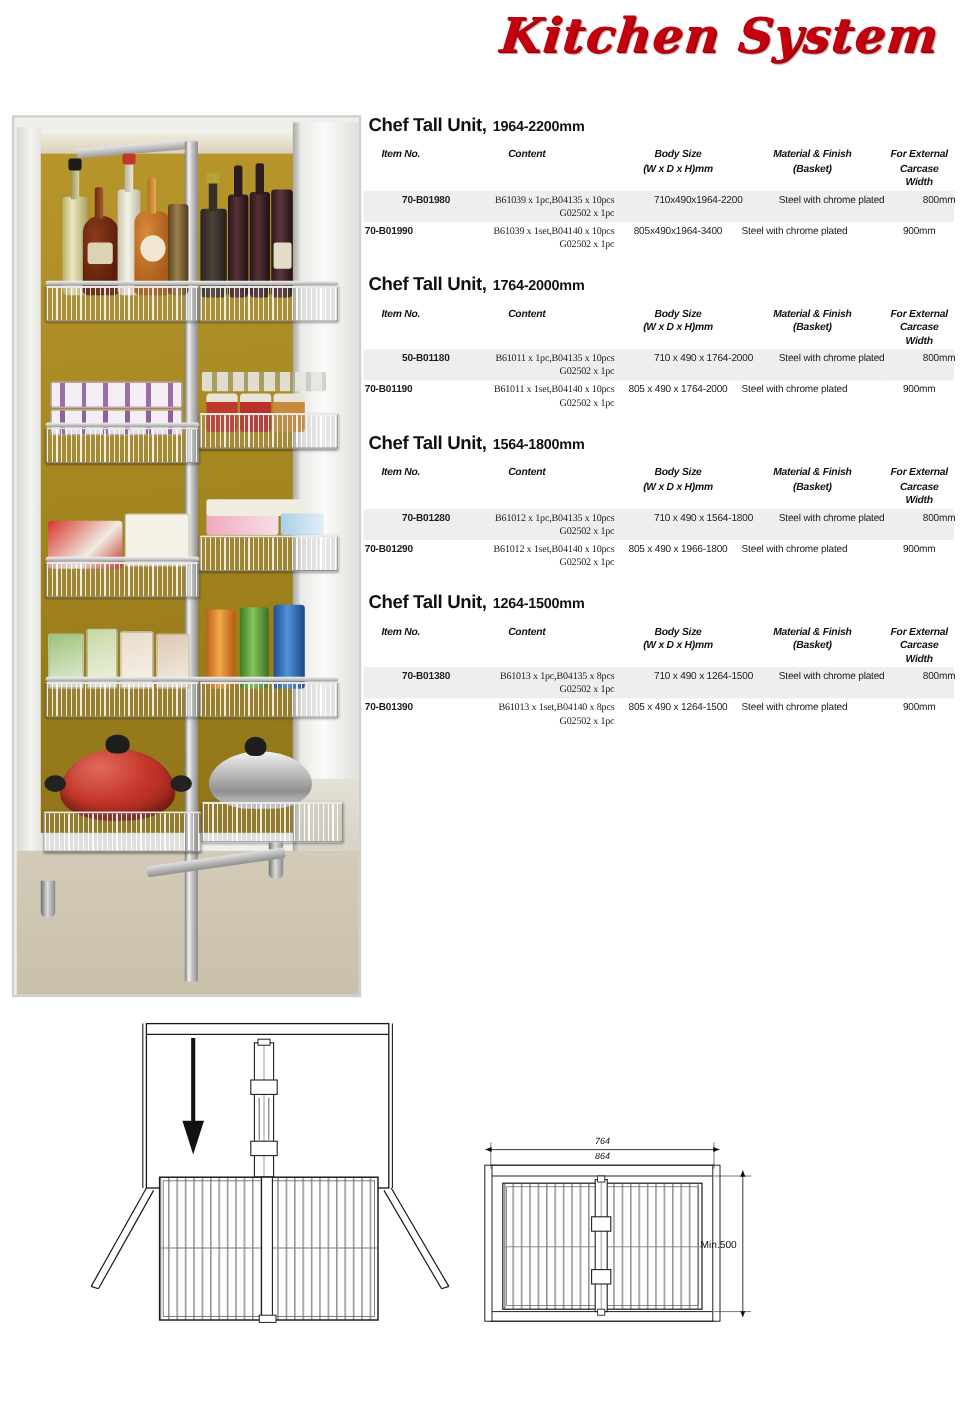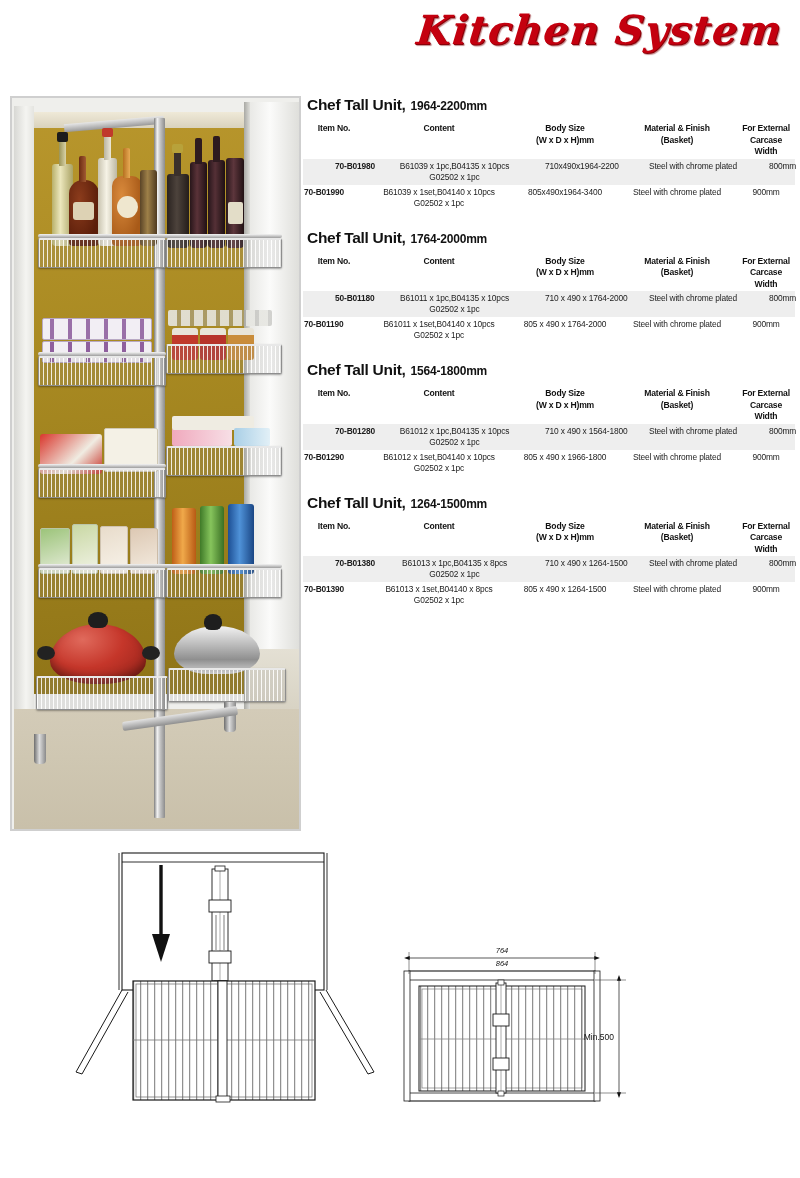--- a/index.html
+++ b/index.html
@@ -199,44 +199,45 @@
   }
   table.spec th {
     font-size: 8.6px;
     font-weight: bold;
     color: #111;
     text-align: center;
     padding: 0 1px 1px 1px;
     vertical-align: top;
     line-height: 11.5px;
     letter-spacing: -0.2px;
+    font-style: italic;
   }
   table.spec th .sub { display: block; font-weight: bold; }
   table.spec td {
     font-size: 8.4px;
     color: #1c1c1c;
     padding: 2px 1px;
     vertical-align: top;
     line-height: 11px;
     letter-spacing: -0.15px;
   }
   tr.row-alt td { background: #eeeeee; padding-left: 32px; }
   td.c-item {
     color: #b01030;
     font-weight: bold;
     font-size: 9px;
     text-align: left;
     padding-left: 4px;
     white-space: nowrap;
     letter-spacing: -0.3px;
   }
-  td.c-content { text-align: center; }
+  td.c-content { text-align: right; font-family: Liberation Serif, serif; }
   td.c-content .line2 { display: block; }
   td.c-size { text-align: center; white-space: nowrap; }
-  td.c-mat  { text-align: center; white-space: nowrap; }
+  td.c-mat  { text-align: left; white-space: nowrap; }
   td.c-width{ text-align: center; white-space: nowrap; }
 
   col.w-item    { width: 62px; }
   col.w-content { width: 148px; }
   col.w-size    { width: 104px; }
   col.w-mat     { width: 120px; }
   col.w-width   { width: 58px; }
 
   
   .drawings {

